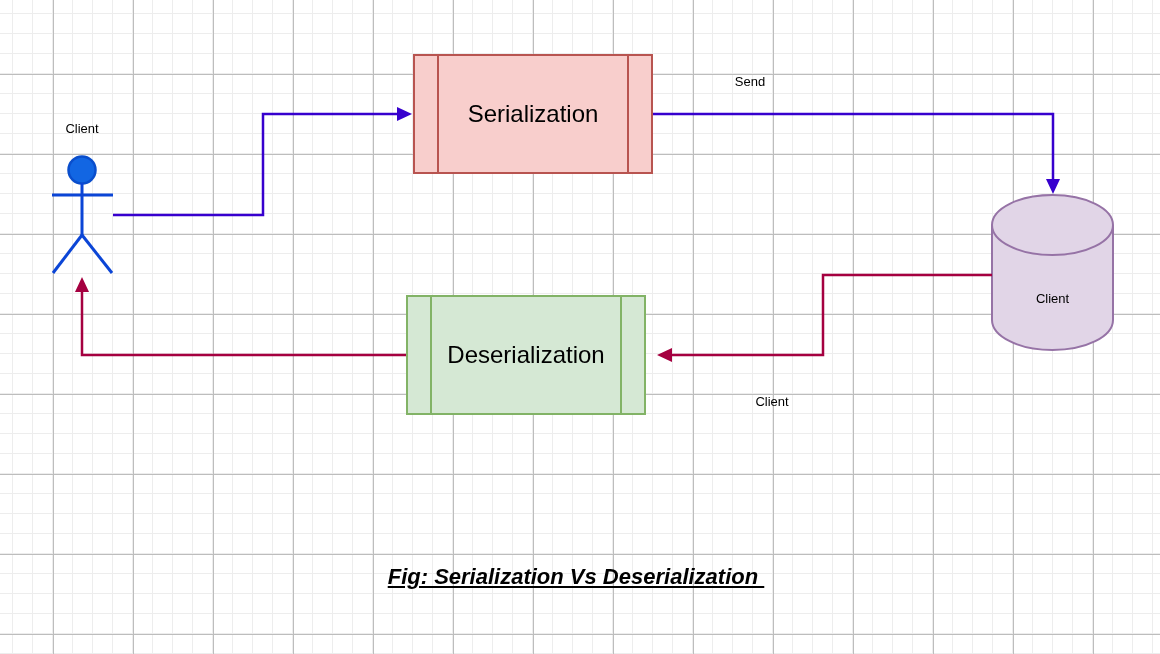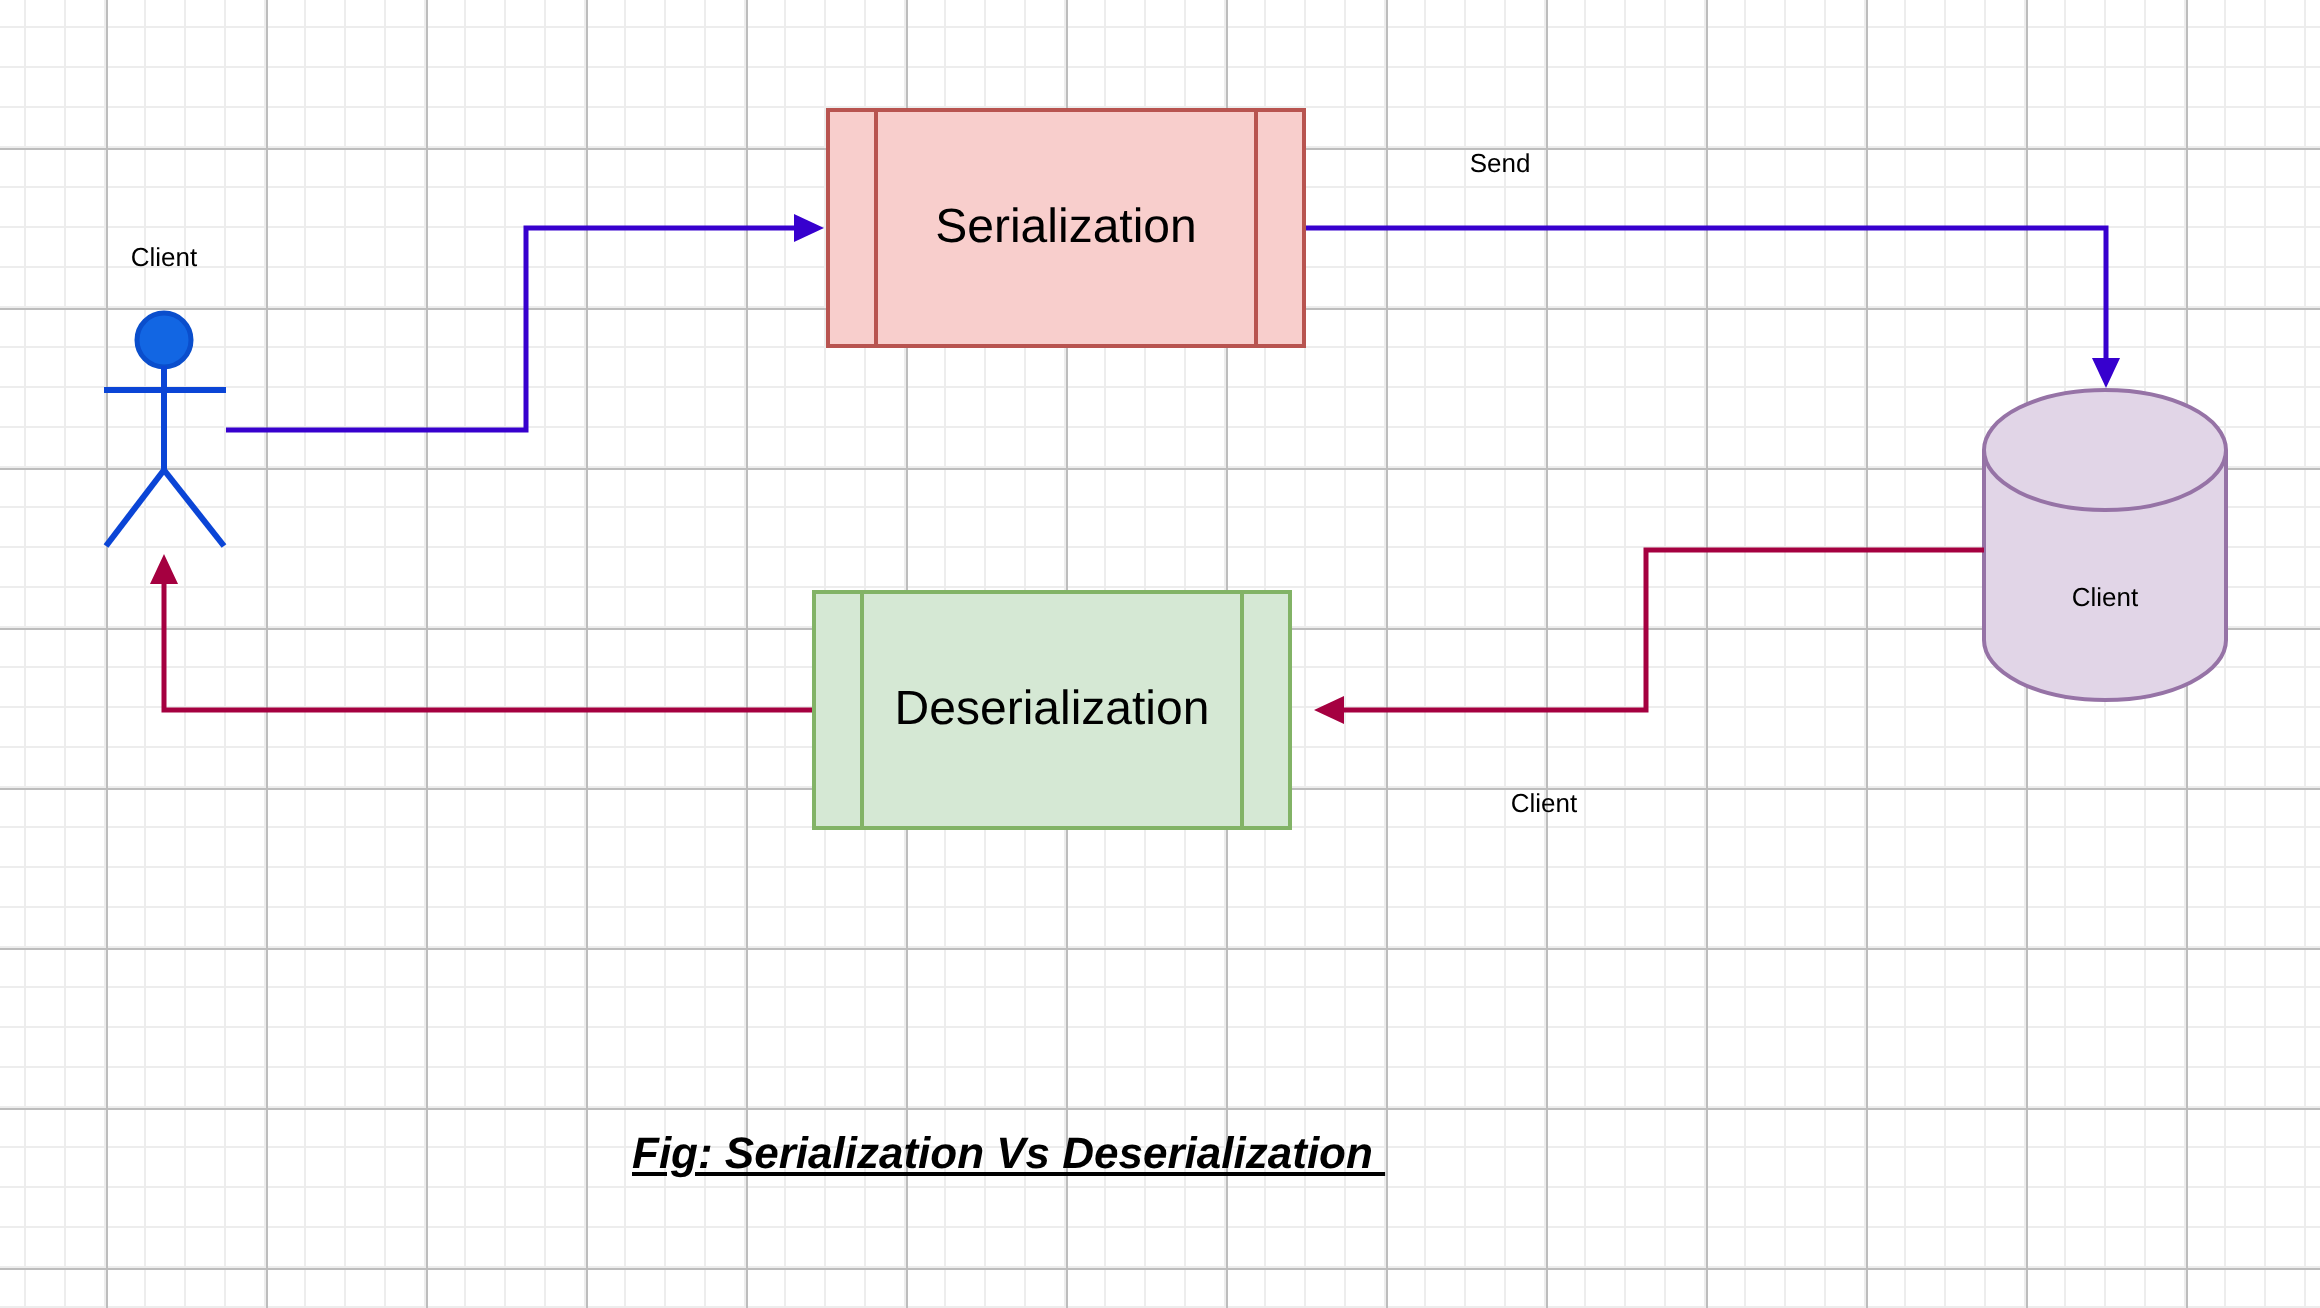--- a/index.html
+++ b/index.html
@@ -55,21 +55,22 @@
   .process.green { left: 406px; top: 295px; background: #D5E8D4; border-color: #82B366; }
   .process.green .innerline { background: #82B366; }
 
   .client-label  { left: 22px;  top: 118px; width: 120px; }
   .send-label    { left: 700px; top: 71px;  width: 100px; }
   .receive-label { left: 712px; top: 391px; width: 120px; }
   .server-label  { left: 992px; top: 288px; width: 121px; }
 
   .caption {
     position: absolute;
-    left: 316px; top: 564px; width: 480px;
+    left: 336px; top: 564px; width: 480px;
+    text-align: center;
     font-size: 22px;
     font-weight: bold;
     font-style: italic;
     text-decoration: underline;
     white-space: pre;
   }
 </style>
 </head>
 <body>
 

